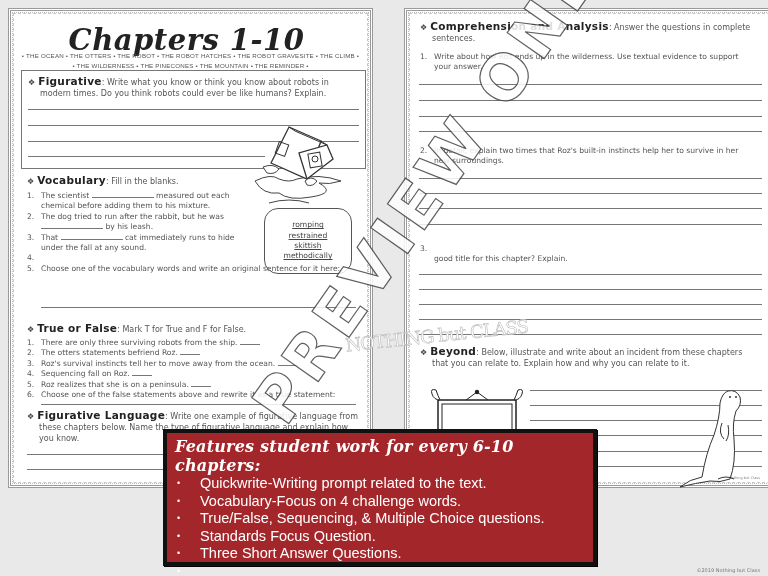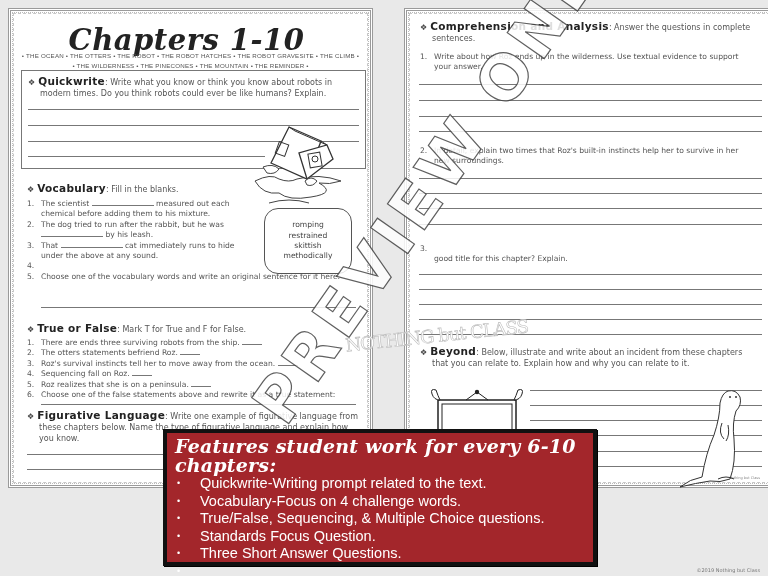--- a/index.html
+++ b/index.html
@@ -42,21 +42,21 @@
   .num-list { font-size: 7.6px; line-height: 10.4px; color: #555; }
   .num-list .li { display: flex; }
   .num-list .n { width: 14px; flex: none; }
   .blank { display: inline-block; width: 62px; border-bottom: 1px solid #777; height: 7px; vertical-align: baseline; }
   .blank.s { width: 20px; }
 
   .wordbank {
     position: absolute; left: 253px; top: 197px; width: 88px; height: 66px;
     border: 1.3px solid #555; border-radius: 14px;
     display: flex; flex-direction: column; align-items: center; justify-content: center;
-    font-size: 7.6px; line-height: 10.3px; color: #444;
+    font-size: 7.6px; line-height: 10.3px; color: #444; text-decoration: underline;
   }
 
   .book { position: absolute; left: 238px; top: 112px; }
 
   .watermark {
     position: absolute; left: 240px; top: 20px; width: 380px;
     transform: rotate(-55deg); transform-origin: left top;
     font-family: "DejaVu Sans", sans-serif; font-weight: bold; font-size: 62px;
     color: #fff; -webkit-text-stroke: 1.2px #444; letter-spacing: 6px; opacity: 0.85;
     pointer-events: none; white-space: nowrap;
@@ -66,21 +66,21 @@
     font-size: 18px; color: #fff; -webkit-text-stroke: 0.6px #bbb; letter-spacing: -1px; line-height: 16px;
     transform: rotate(-6deg);
   }
 
   .redbox {
     position: absolute; left: 163px; top: 429px; width: 434px; height: 137px;
     background: #a3262b; border: 4px solid #111; box-shadow: 1px 1px 0 #000;
     padding: 4px 10px 0 8px; color: #fff;
   }
   .redbox .rtitle {
-    font-family: "DejaVu Serif", serif; font-style: italic; font-weight: bold; font-size: 19px;
+    font-family: "DejaVu Serif", serif; font-style: italic; font-weight: bold; font-size: 16px;
     line-height: 19px; letter-spacing: 0.2px;
   }
   .redbox ul { list-style: none; }
   .redbox li { font-family: "Liberation Sans", sans-serif; font-size: 14.5px; line-height: 17.5px; display: flex; }
   .redbox li .dot { width: 25px; flex: none; font-size: 9px; padding-left: 2px; }
 
   .copyright { position: absolute; right: 8px; bottom: 3px; font-size: 5px; color: #777; }
 
   .frame { position: absolute; left: 428px; top: 388px; }
   .otter { position: absolute; left: 670px; top: 383px; }
@@ -90,21 +90,21 @@
 
 <div id="page-left" class="page">
   <div class="title">Chapters 1-10</div>
   <div class="chapters">
     <div>• THE OCEAN • THE OTTERS • THE ROBOT • THE ROBOT HATCHES • THE ROBOT GRAVESITE • THE CLIMB •</div>
     <div>• THE WILDERNESS • THE PINECONES • THE MOUNTAIN • THE REMINDER •</div>
   </div>
 
   <div class="qw-box">
     <div class="sec-head" style="position:absolute;left:6px;top:5px;">
-      <span class="diamond">❖</span><b>Quickwrite</b><span>: Write what you know or think you know about robots in</span>
+      <span class="diamond">❖</span><b>Figurative</b><span>: Write what you know or think you know about robots in</span>
       <div class="indent">modern times. Do you think robots could ever be like humans? Explain.</div>
     </div>
     <div class="rule" style="left:6px;right:6px;top:38px;"></div>
     <div class="rule" style="left:6px;right:6px;top:54px;"></div>
     <div class="rule" style="left:6px;right:6px;top:70px;"></div>
     <div class="rule" style="left:6px;right:100px;top:85px;"></div>
   </div>
 
   <svg class="book" width="100" height="84" viewBox="0 0 100 84">
     <path d="M6 58 Q22 50 30 56 Q40 60 48 56 Q70 50 92 58 Q80 62 70 60 Q88 70 62 74 Q40 78 30 70 Q14 72 6 58 Z" fill="#fff" stroke="#444" stroke-width="1"></path>
@@ -112,36 +112,36 @@
     <path d="M40 4 L46 8 L78 22 L72 18" fill="none" stroke="#333" stroke-width="1"></path>
     <path d="M50 30 L58 56 L84 36 L78 22 Z" fill="#fff" stroke="#333" stroke-width="1.3"></path>
     <rect x="28" y="20" width="10" height="12" fill="none" stroke="#333" transform="rotate(20 33 26)"></rect>
     <rect x="60" y="30" width="12" height="14" fill="none" stroke="#333" transform="rotate(-10 66 37)"></rect>
     <circle cx="66" cy="36" r="3" fill="none" stroke="#333"></circle>
     <path d="M14 44 Q24 40 30 46 Q26 52 18 50 Z" fill="#fff" stroke="#444"></path>
     <path d="M56 58 Q62 52 68 58 Q64 64 58 62 Z" fill="#fff" stroke="#444"></path>
     <path d="M20 80 Q40 74 60 80" fill="none" stroke="#444"></path>
   </svg>
 
-  <div style="position:absolute;left:16px;top:164px;width:340px;margin-top:8px;">
+  <div style="position:absolute;left:16px;top:164px;width:340px;">
     <div class="sec-head">
       <span class="diamond">❖</span><b>Vocabulary</b><span>: Fill in the blanks.</span>
     </div>
     <div class="num-list" style="margin-top:4px;width:240px;">
       <div class="li">
         <span class="n">1.</span>
         <div><span>The scientist </span><span class="blank"></span><span> measured out each</span><br><span>chemical before adding them to his mixture.</span></div>
       </div>
       <div class="li">
         <span class="n">2.</span>
         <div><span>The dog tried to run after the rabbit, but he was</span><br><span class="blank"></span><span> by his leash.</span></div>
       </div>
       <div class="li">
         <span class="n">3.</span>
-        <div><span>That </span><span class="blank"></span><span> cat immediately runs to hide</span><br><span>under the above at any sound.</span></div>
+        <div><span>That </span><span class="blank"></span><span> cat immediately runs to hide</span><br><span>under the fall at any sound.</span></div>
       </div>
       <div class="li">
         <span class="n">4.</span>
       </div>
     </div>
     <div class="num-list" style="width:340px;">
       <div class="li">
           <span class="n">5.</span>
           <span>Choose one of the vocabulary words and write an original sentence for it here:</span>
         </div>
@@ -156,21 +156,21 @@
     <span>methodically</span>
   </div>
 
   <div style="position:absolute;left:16px;top:312px;width:345px;">
     <div class="sec-head">
       <span class="diamond">❖</span><b>True or False</b><span>: Mark T for True and F for False.</span>
     </div>
     <div class="num-list" style="margin-top:3px;">
       <div class="li">
           <span class="n">1.</span>
-          <span><span>There are ends three surviving robots from the ship.</span> <span class="blank s"></span></span>
+          <span><span>There are only three surviving robots from the ship.</span> <span class="blank s"></span></span>
         </div>
       <div class="li">
           <span class="n">2.</span>
           <span><span>The otters statements befriend Roz.</span> <span class="blank s"></span></span>
         </div>
       <div class="li">
           <span class="n">3.</span>
           <span><span>Roz's survival instincts tell her to move away from the ocean.</span> <span class="blank s"></span></span>
         </div>
       <div class="li">

